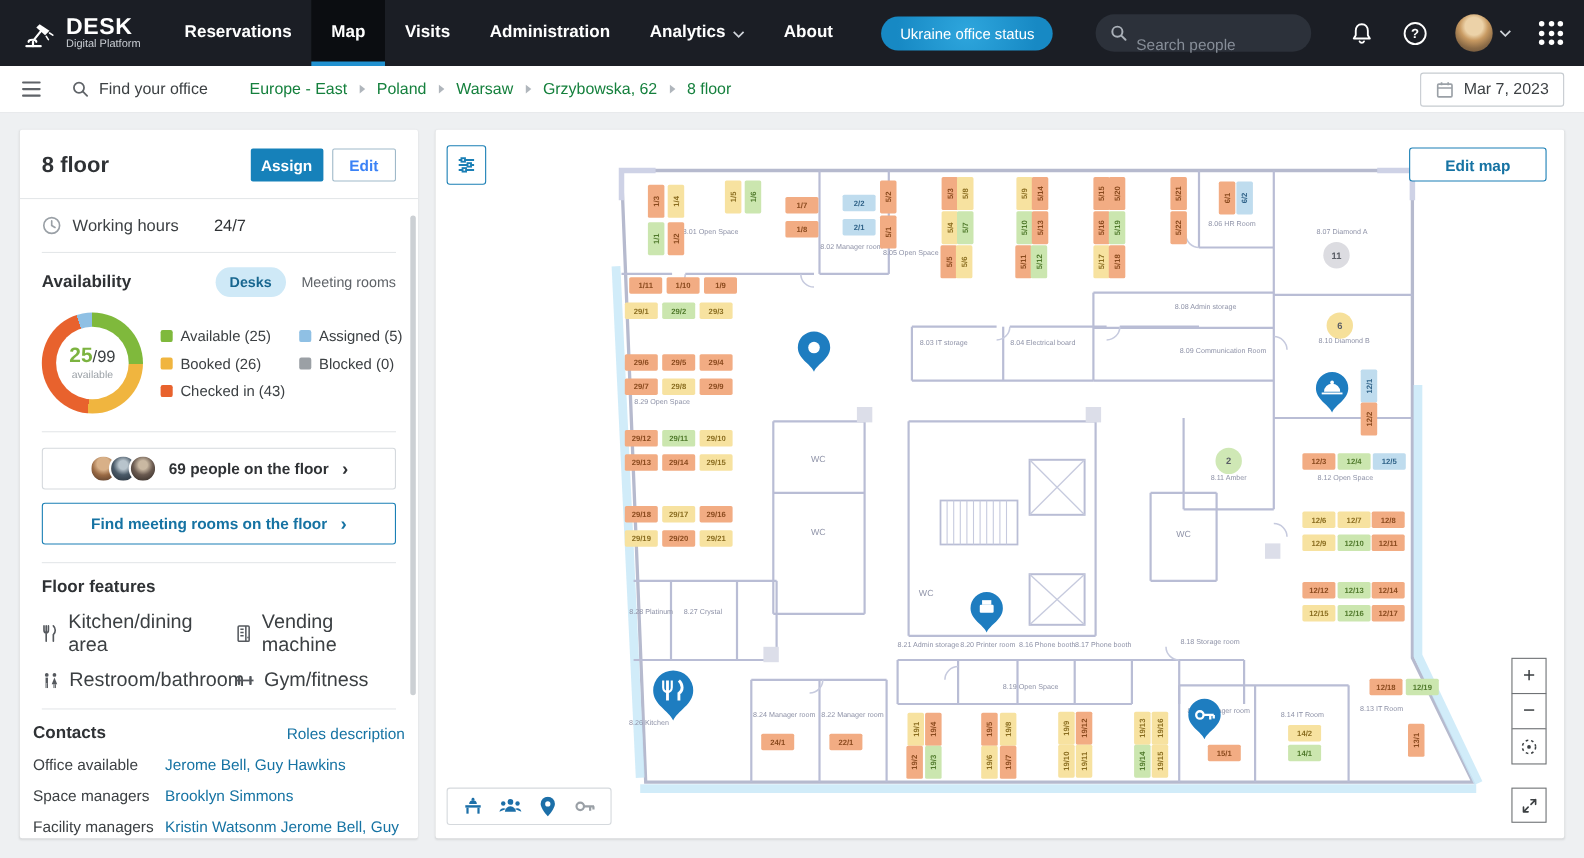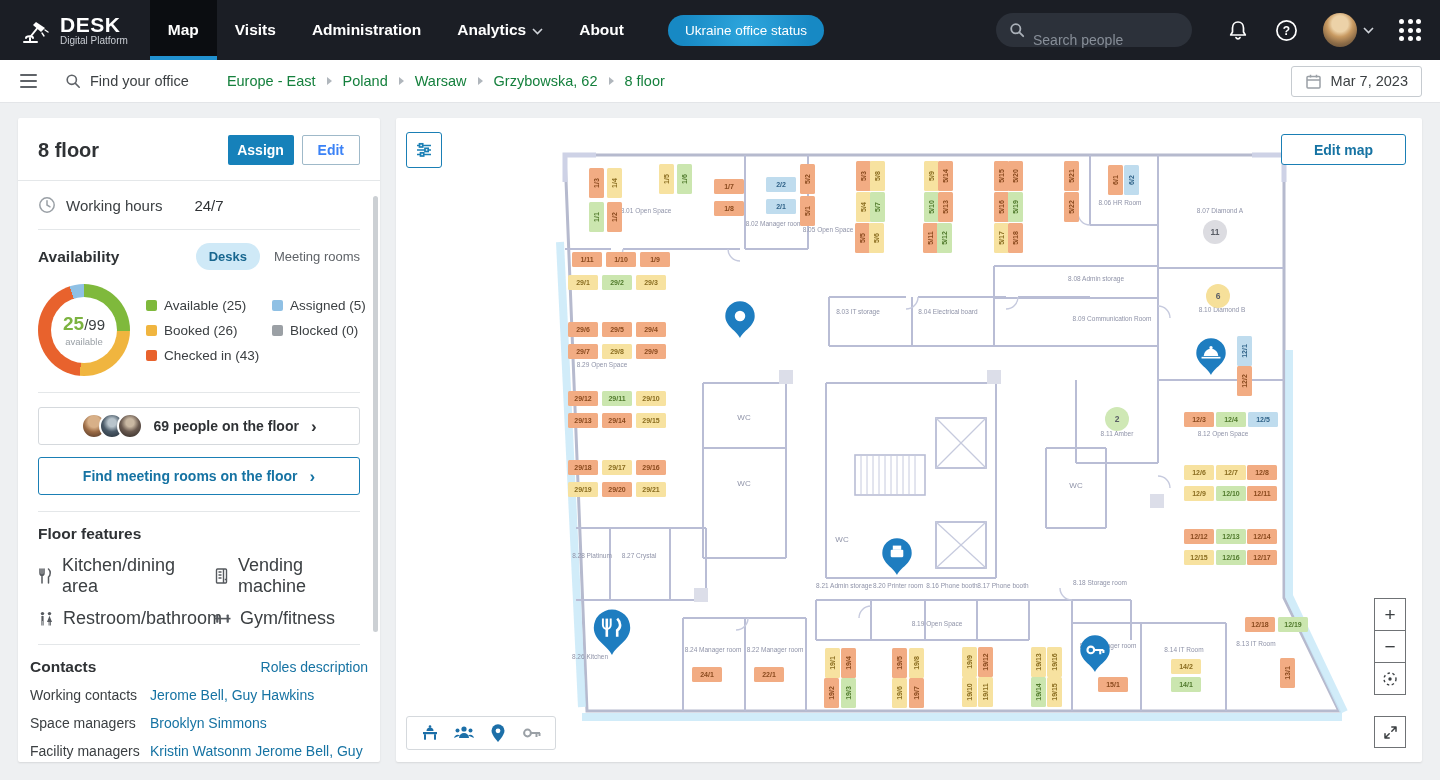--- a/index.html
+++ b/index.html
@@ -154,20 +154,23 @@
       <path d="M18,8 L27,14 L23,18 L15,11 Z" fill="#fff" stroke="none"></path>
       <path d="M24,19 l2,3 M27,16 l3,2" stroke-width="1.4"></path>
     </svg>
     <div class="brand-txt">
       <span class="brand-name">DESK</span>
       <span class="brand-tag">Digital Platform</span>
     </div>
   </div>
 
   <nav class="navitems" id="nav">
+      <div class="nav-item">
+        <span>Reservations</span>
+      </div>
       <div class="nav-item active">
         <span>Map</span>
       </div>
       <div class="nav-item">
         <span>Visits</span>
       </div>
       <div class="nav-item">
         <span>Administration</span>
       </div>
       <div class="nav-item">
@@ -373,21 +376,21 @@
       </div>
     </div>
     <hr class="div-inset">
 
     <div class="contacts">
       <div class="contacts-head">
         <span class="sect-title">Contacts</span>
         <span class="link">Roles description</span>
       </div>
       <div class="c-row">
-        <span class="c-label">Working contacts</span>
+        <span class="c-label">Office available</span>
         <span class="c-val">Jerome Bell, Guy Hawkins</span>
       </div>
       <div class="c-row">
         <span class="c-label">Space managers</span>
         <span class="c-val">Brooklyn Simmons</span>
       </div>
       <div class="c-row">
         <span class="c-label">Facility managers</span>
         <span class="c-val">Kristin Watsonm Jerome Bell, Guy Hawkins</span>
       </div>

